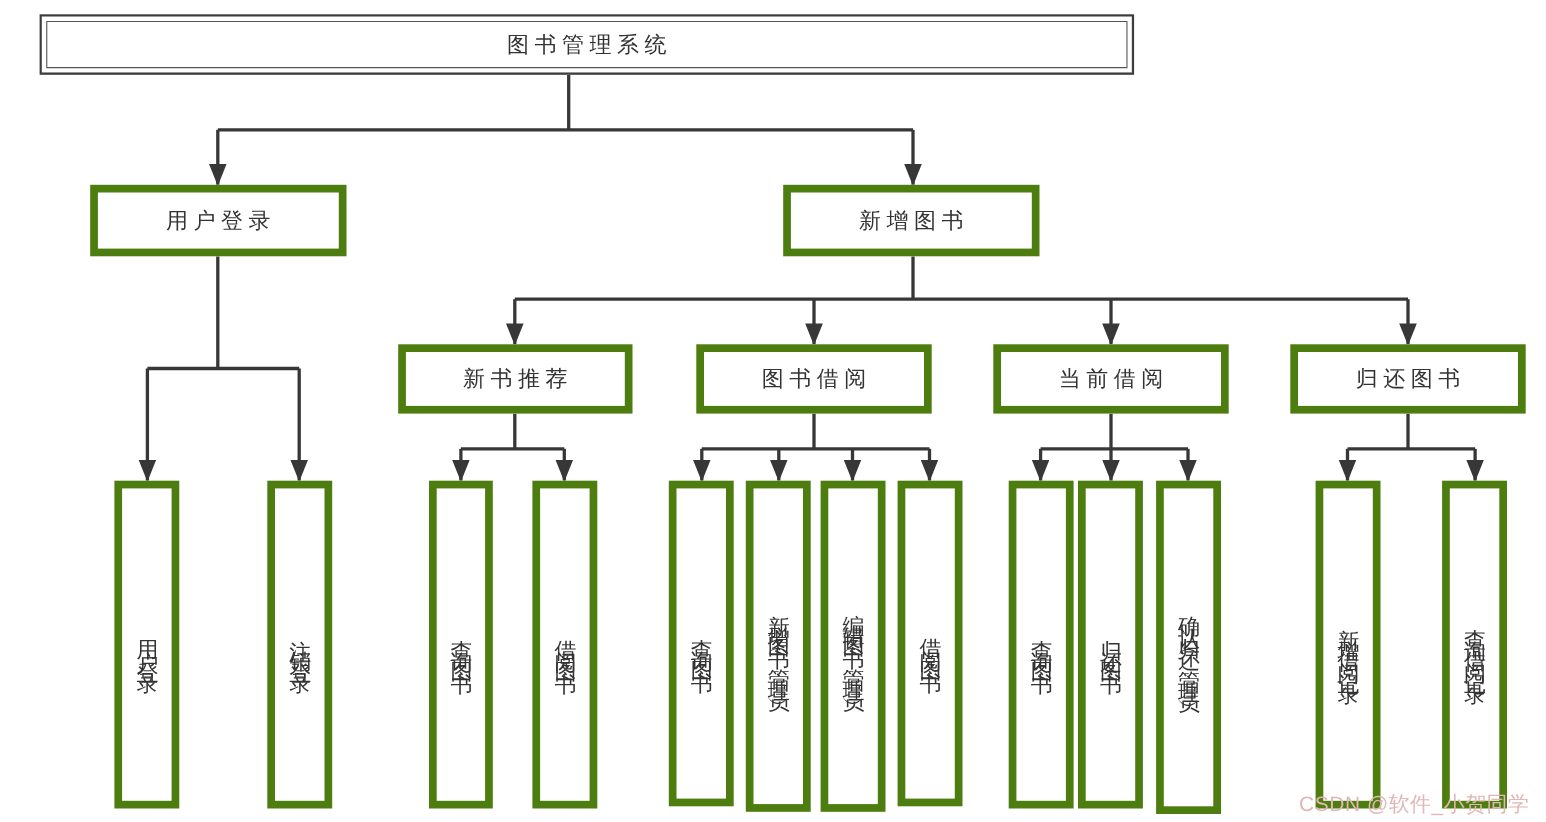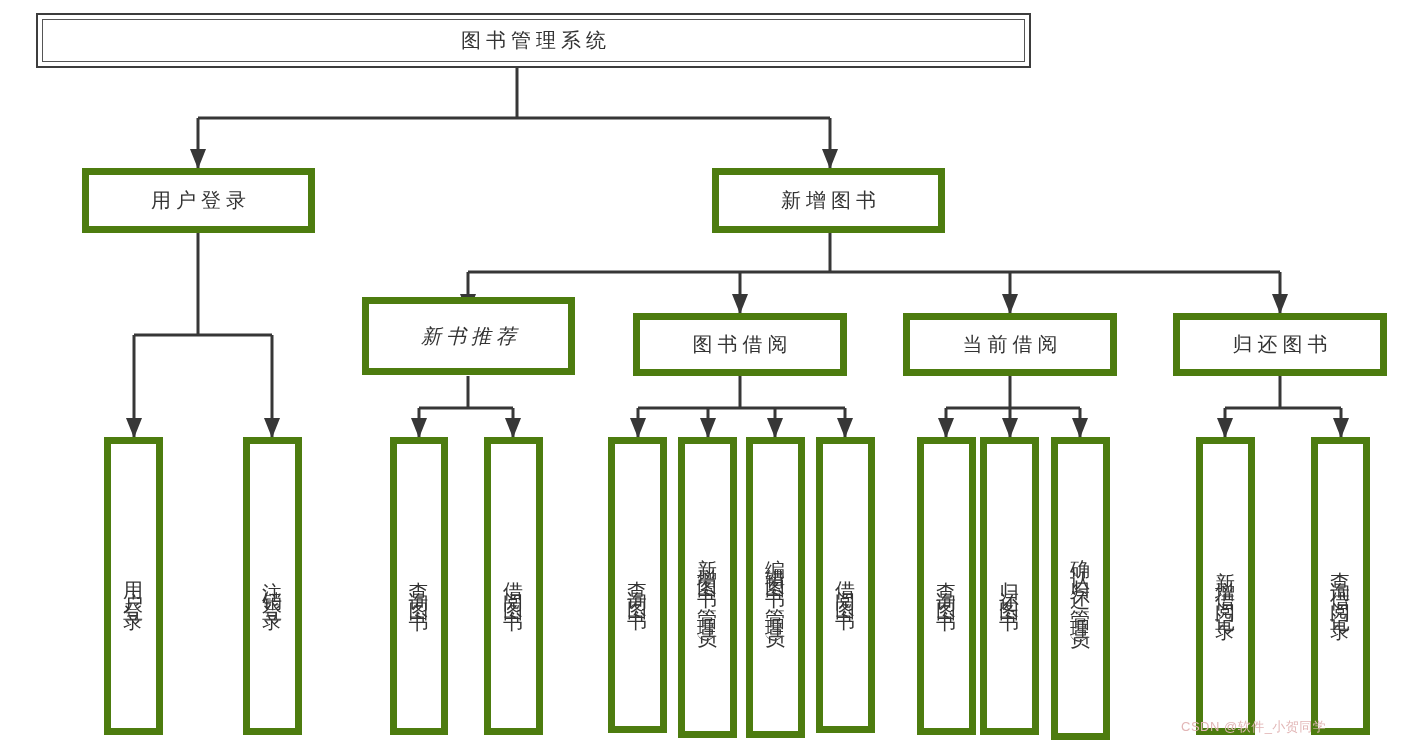--- a/index.html
+++ b/index.html
@@ -51,21 +51,21 @@
     letter-spacing: 10px;
     line-height: 1.1;
     font-size: 20px;
     color: #333333;
     white-space: nowrap;
   }
   #watermark {
     position: absolute;
     left: 1181px;
     top: 718px;
-    font-size: 13px;
+    font-size: 19px;
     color: #e2b6b6;
     z-index: 5;
     white-space: nowrap;
     letter-spacing: 0.5px;
   }
 </style>
 </head>
 <body>
 
 <div id="canvas">
@@ -124,21 +124,21 @@
     <span>图书管理系统</span>
   </div>
 
   <div class="node hlabel" style="left:82px; top:168px; width:233px; height:65px;">
     <span>用户登录</span>
   </div>
   <div class="node hlabel" style="left:712px; top:168px; width:233px; height:65px;">
     <span>新增图书</span>
   </div>
 
-  <div class="node hlabel" style="left:362px; top:297px; width:213px; height:78px;font-style:italic;">
+  <div class="node hlabel" style="left:362px; top:313px; width:213px; height:63px;">
     <span>新书推荐</span>
   </div>
   <div class="node hlabel" style="left:633px; top:313px; width:214px; height:63px;">
     <span>图书借阅</span>
   </div>
   <div class="node hlabel" style="left:903px; top:313px; width:214px; height:63px;">
     <span>当前借阅</span>
   </div>
   <div class="node hlabel" style="left:1173px; top:313px; width:214px; height:63px;">
     <span>归还图书</span>

